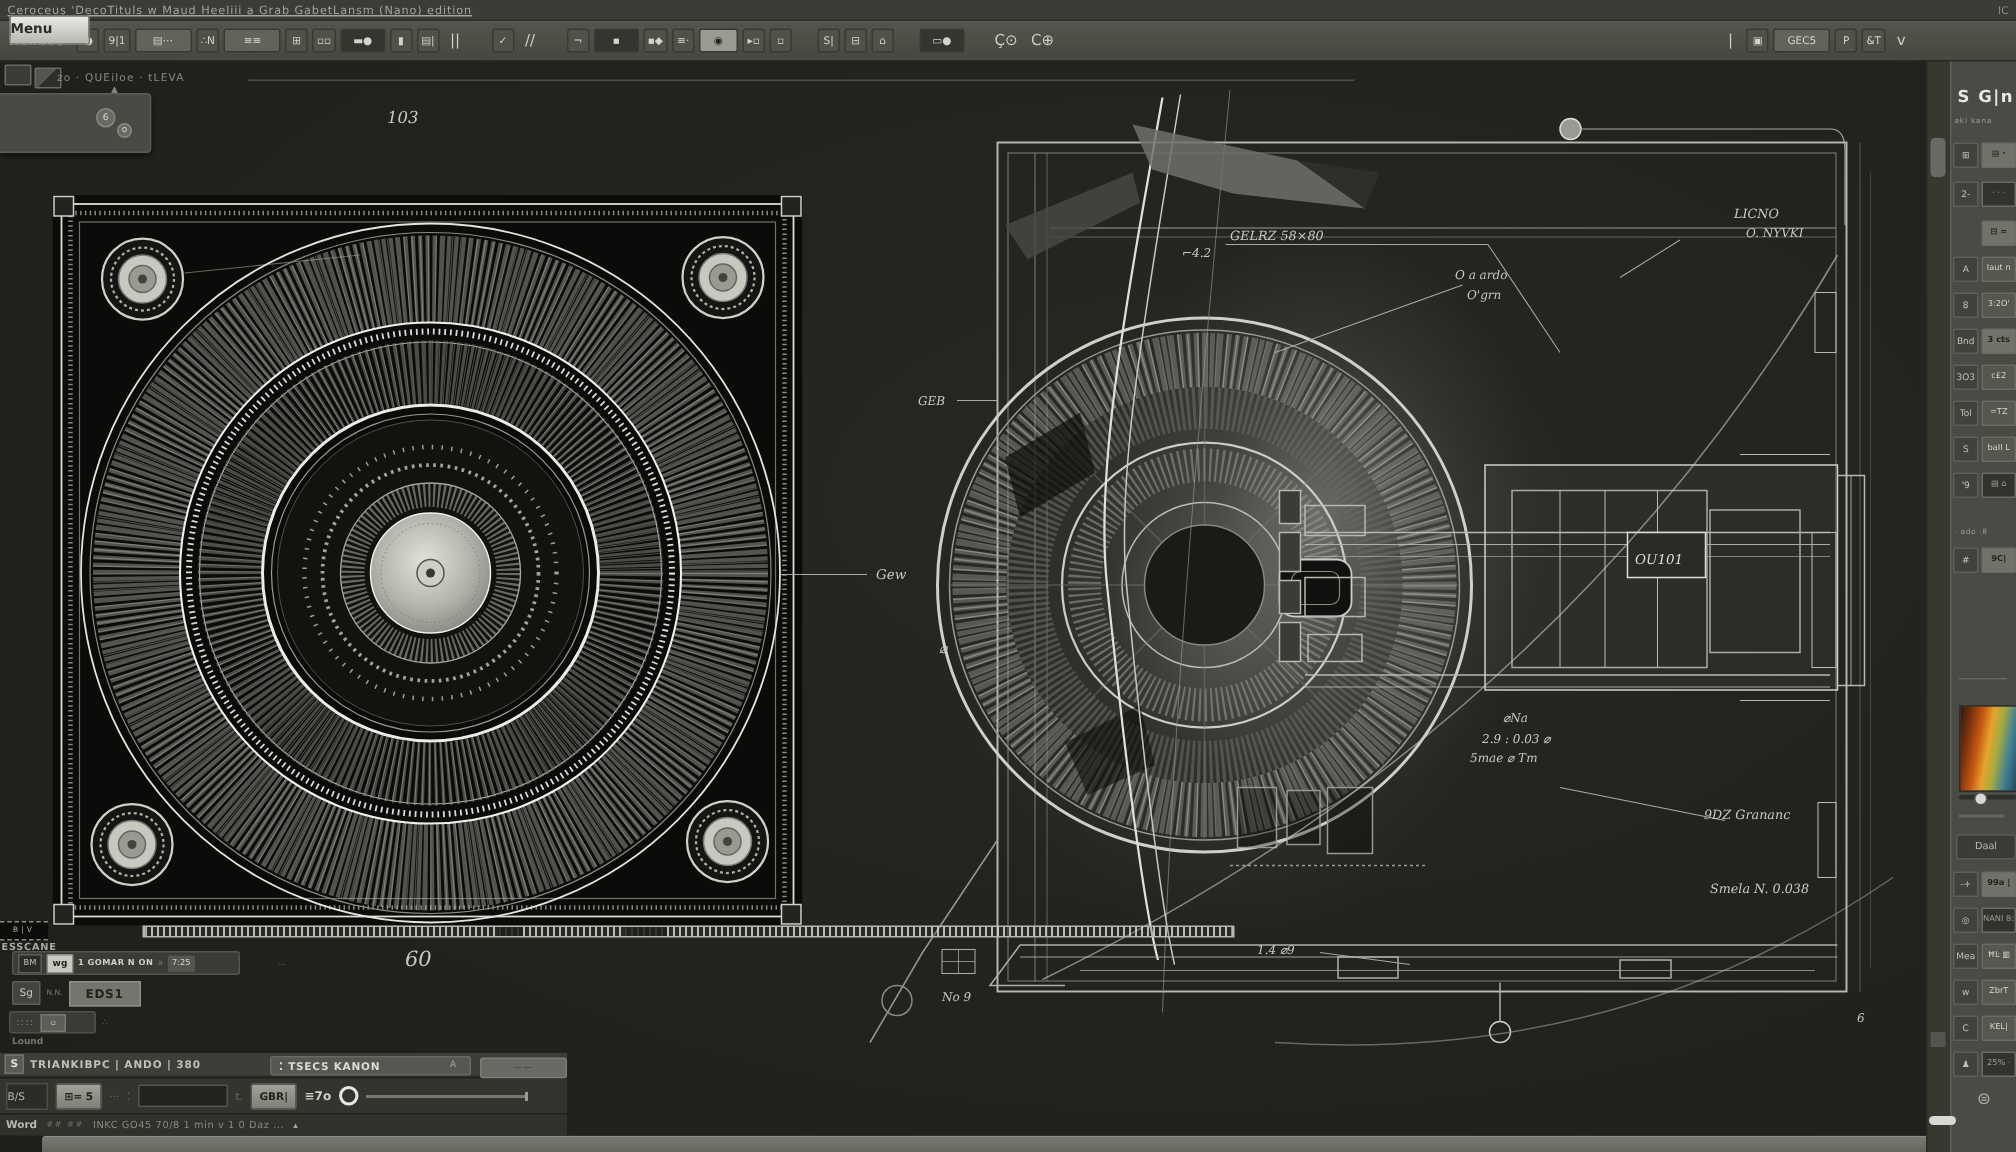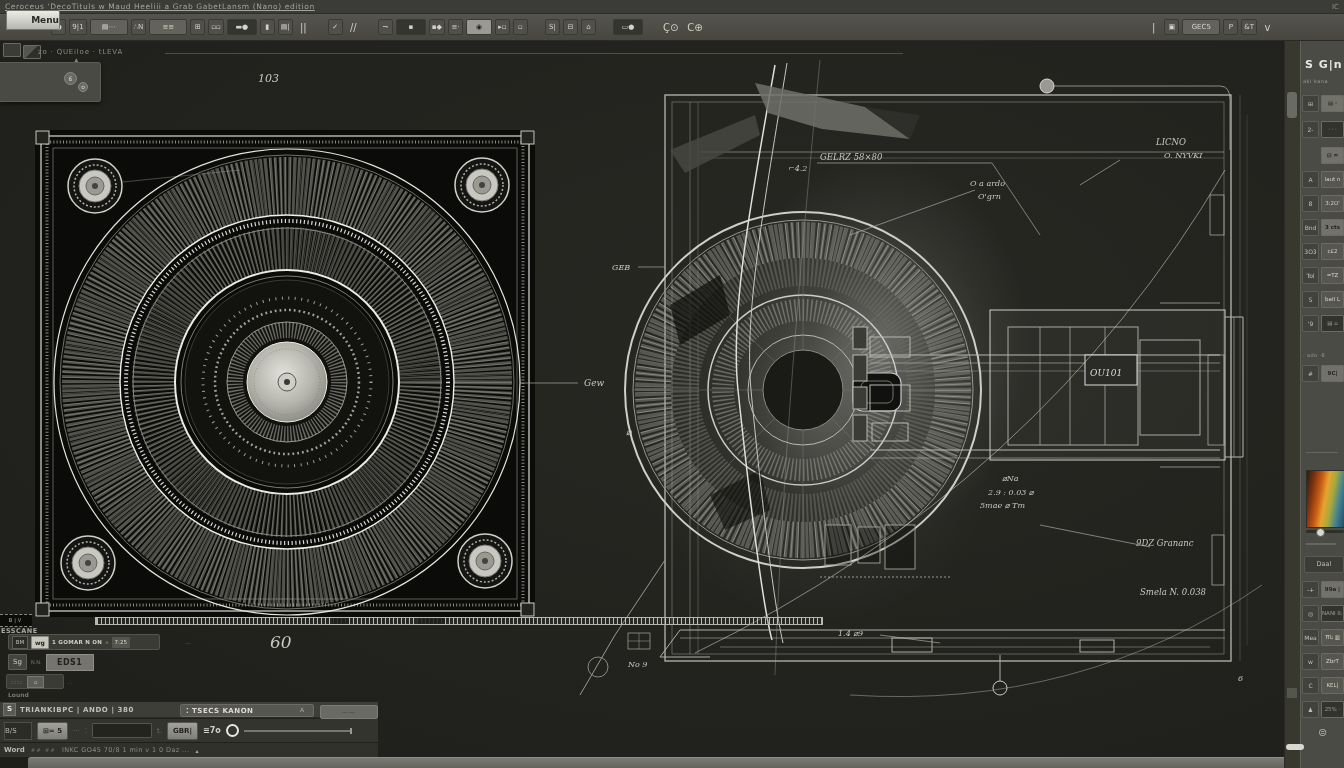--- a/index.html
+++ b/index.html
@@ -33,21 +33,21 @@
   .corner-ico{width:16px;height:12px;background:#3c3c37;border:1px solid #6a6a64;border-radius:1px;}
   .corner-ico.b{background:linear-gradient(135deg,#55554f 50%,#2e2e2a 50%);}
   
   .menu-pop{left:0;top:62px;width:100px;height:38px;background:#4a4a45;
     border:1px solid #5c5c56;border-left:none;border-radius:0 3px 3px 0;
     box-shadow:0 2px 4px rgba(0,0,0,.5);}
   .menu-caret{left:74px;top:56px;font-size:6px;color:#8a8a84;}
   .menu-btn{left:6px;top:10px;width:52px;height:18px;
     background:linear-gradient(#ececе6,#b6b6b0);background:linear-gradient(#ecece6,#b6b6b0);
     border:1px solid #77776f;border-radius:2px;color:#2a2a26;font-weight:bold;
-    font-size:9px;text-align:right;line-height:18px;}
+    font-size:9px;text-align:left;line-height:18px;}
   .menu-dot{width:11px;height:11px;border-radius:50%;background:#6a6a63;
     border:1px solid #8a8a84;color:#d8d8d2;font-size:6px;text-align:center;line-height:11px;}
   .hand-num{font-family:"DejaVu Serif",serif;font-style:italic;color:#c9c9c1;}
   
   .ruler{left:95px;top:617px;width:728px;height:8px;box-sizing:border-box;
     border:1px solid #b8b8b0;border-left-width:2px;border-right-width:2px;
     background:
       linear-gradient(90deg,transparent 0 235px,rgba(30,30,26,.85) 235px 252px,transparent 252px 320px,rgba(30,30,26,.85) 320px 348px,transparent 348px),
       repeating-linear-gradient(90deg,rgba(215,215,207,.85) 0 1px,rgba(60,60,54,.25) 1px 4px);}
   
@@ -202,21 +202,21 @@
   <div class="abs tab-text">zo · QUEiloe · tLEVA</div>
   <div class="abs tab-line"></div>
 
   <div class="abs menu-caret">▲</div>
   <div class="abs menu-pop"></div>
   <div class="abs menu-btn">Menu</div>
   <div class="abs menu-dot" style="left:64px;top:72px;">6</div>
   <div class="abs menu-dot" style="left:78px;top:82px;width:8px;height:8px;line-height:8px;">o</div>
 
   <div class="abs hand-num" style="left:258px;top:72px;font-size:11px;">103</div>
-  <div class="abs hand-num" style="left:270px;top:632px;font-size:17px;">60</div>
+  <div class="abs hand-num" style="left:270px;top:632px;font-size:14px;">60</div>
 
   <svg class="abs" style="left:35px;top:130px;" width="500" height="487" viewBox="0 0 500 487">
     <defs>
       <radialGradient id="hubg" cx="45%" cy="40%" r="70%">
         <stop offset="0%" stop-color="#e2e2da"></stop>
         <stop offset="55%" stop-color="#b4b4ac"></stop>
         <stop offset="100%" stop-color="#7e7e76"></stop>
       </radialGradient>
     </defs>
     <rect x="0" y="0" width="500" height="487" fill="#0b0b09"></rect>

